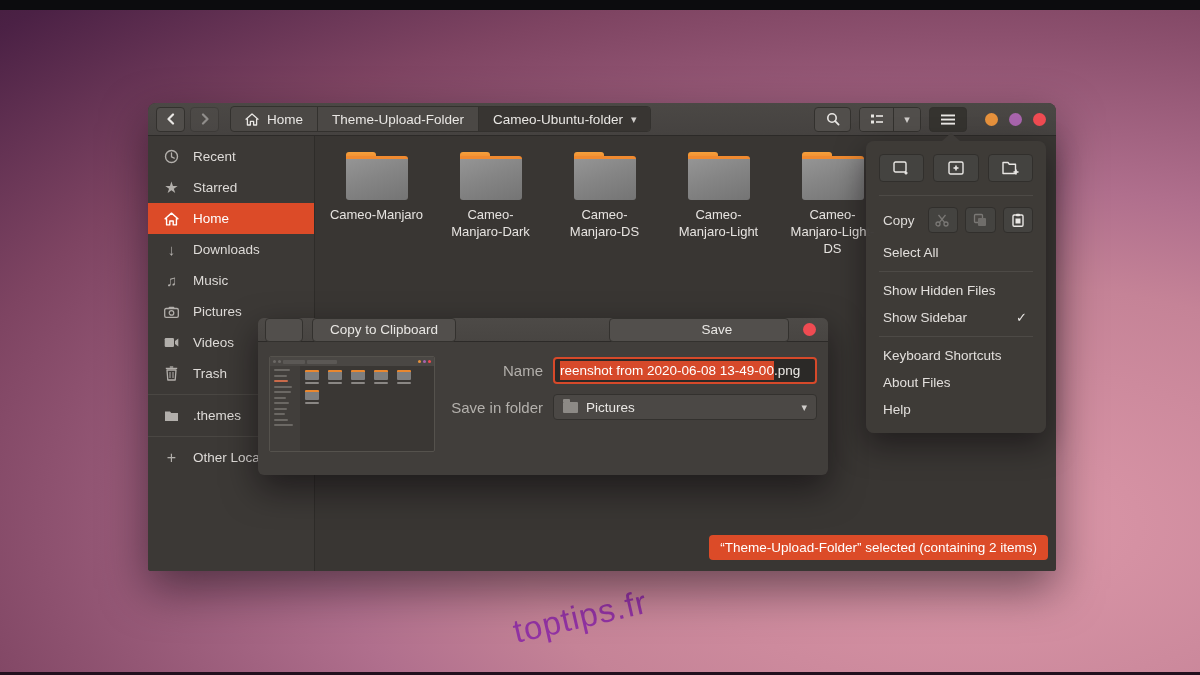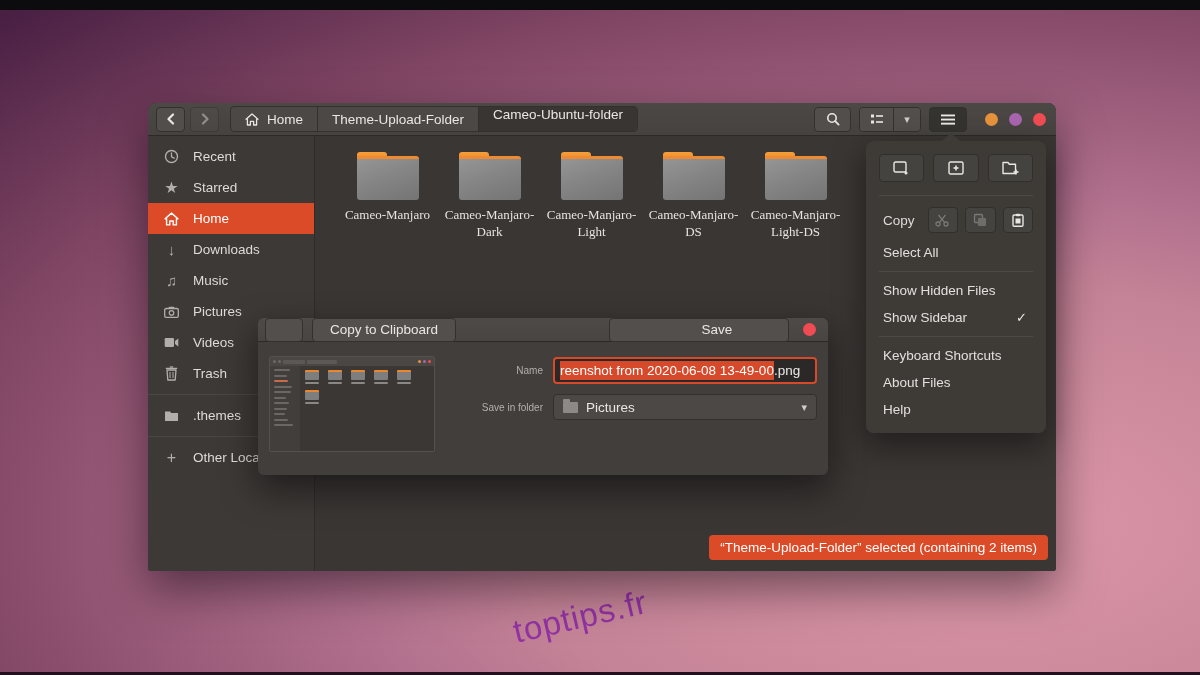--- a/index.html
+++ b/index.html
@@ -25,21 +25,21 @@
   .tbtn { height:25px; background:#514e4b; border:1px solid #33312e; border-radius:4px;
     display:flex; align-items:center; justify-content:center; color:#e9e7e4; cursor:default; }
   .tbtn.nav { width:29px; }
   .tbtn svg { display:block; }
   .dim { opacity:.45; }
 
   .pathbar { display:flex; height:26px; margin-left:6px; border:1px solid #33312e; border-radius:4px;
     background:#4b4845; overflow:hidden; }
   .pathseg { display:flex; align-items:center; gap:8px; padding:0 14px; font-size:13.5px; color:#e9e7e4;
     border-right:1px solid #33312e; }
-  .pathseg:last-child { border-right:none;flex-direction:column; }
+  .pathseg:last-child { border-right:none; }
   .pathseg.active { background:#383532; }
   .caret { font-size:11px; color:#cfccc9; }
 
   .tb-right { margin-left:auto; display:flex; align-items:center; gap:8px; }
   .splitbtn { display:flex; height:25px; border:1px solid #33312e; border-radius:4px; overflow:hidden; }
   .splitbtn > div { background:#514e4b; display:flex; align-items:center; justify-content:center; }
   .splitbtn .half-l { width:34px; border-right:1px solid #33312e; }
   .splitbtn .half-r { width:26px; }
   .tbtn.pressed { background:#35332f; width:38px; }
   .windots { display:flex; gap:11px; margin-left:10px; margin-right:2px; }
@@ -51,21 +51,21 @@
   .sidebar { width:167px; flex:none; background:#3c3936; border-right:1px solid #2e2c29; padding-top:5px; }
   .side-item { height:31px; display:flex; align-items:center; gap:13px; padding-left:15px;
     font-size:13.5px; color:#dedbd8; }
   .side-item .sicon { width:17px; display:flex; justify-content:center; color:#b2afab; font-size:14px; }
   .side-item.selected { background:#dc4b28; color:#ffffff; }
   .side-item.selected .sicon { color:#ffffff; }
   .side-sep { height:1px; background:#4a4743; margin:5px 0; }
 
   
   .content { flex:1; position:relative; background:#393633; }
-  .foldergrid { position:absolute; left:25px; top:16px; display:flex; gap:7px;font-family:Liberation Serif, serif; }
+  .foldergrid { position:absolute; left:14px; top:16px; display:flex; gap:19px; }
   .folder { width:95px; display:flex; flex-direction:column; align-items:center; }
   .folder-icon { width:62px; height:48px; position:relative; }
   .folder-icon .tab { position:absolute; top:0; left:0; width:30px; height:10px;
     background:linear-gradient(#f5a03c,#ee8028); border-radius:3px 3px 0 0; }
   .folder-icon .fbody { position:absolute; top:4px; left:0; right:0; bottom:0;
     background:linear-gradient(160deg,#959595 0%,#858585 45%,#747474 100%);
     border-top:3px solid #f08a30; border-radius:2px 3px 3px 3px; }
   .folder-label { margin-top:7px; font-size:13px; line-height:1.3; color:#e6e3e0; text-align:center;
     word-break:break-word; }
 
@@ -96,21 +96,21 @@
   .thumb-main { flex:1; display:flex; }
   .thumb-side { width:30px; background:#413e3b; padding:3px 4px; display:flex; flex-direction:column; gap:3.5px; }
   .thumb-side i { height:2px; background:#6b6864; border-radius:1px; display:block; }
   .thumb-files { flex:1; padding:4px 5px; display:flex; flex-wrap:wrap; gap:6px 9px; align-content:flex-start; }
   .mini-folder { width:14px; }
   .mini-folder .mf { height:10px; background:#7e7e7e; border-top:2px solid #e8872f; border-radius:1px; }
   .mini-folder .ml { height:2px; margin-top:2px; background:#8a8784; border-radius:1px; }
 
   .dlg-form { flex:1; display:flex; flex-direction:column; gap:10px; padding-top:1px; }
   .form-row { display:flex; align-items:center; gap:10px; }
-  .form-label { width:92px; flex:none; text-align:right; font-size:10px; color:#b3b0ac; }
+  .form-label { width:92px; flex:none; text-align:right; font-size:15px; color:#b3b0ac; }
   .name-input { flex:1; height:27px; background:#2b2927; border:2px solid #d6492a; border-radius:4px;
     display:flex; align-items:center; padding:0 5px; font-size:13.5px; color:#eceae7; overflow:hidden;
     white-space:nowrap; }
   .name-sel { background:#d6492a; color:#ffffff; padding:2px 0; }
   .folder-select { flex:1; height:26px; background:#4b4845; border:1px solid #33312e; border-radius:4px;
     display:flex; align-items:center; gap:8px; padding:0 9px; font-size:13.5px; color:#e9e7e4; }
   .mini-dir { width:15px; height:11px; background:#8d8a86; border-radius:1px; position:relative; }
   .mini-dir::before { content:''; position:absolute; top:-3px; left:0; width:7px; height:3px;
     background:#8d8a86; border-radius:1px 1px 0 0; }
   .folder-select .caret { margin-left:auto; }
@@ -297,28 +297,28 @@
                 <div class="tab"></div>
                 <div class="fbody"></div>
               </div>
             <div class="folder-label">Cameo-Manjaro-Dark</div>
           </div>
           <div class="folder">
             <div class="folder-icon">
                 <div class="tab"></div>
                 <div class="fbody"></div>
               </div>
-            <div class="folder-label">Cameo-Manjaro-Light</div>
+            <div class="folder-label">Cameo-Manjaro-DS</div>
           </div>
           <div class="folder">
             <div class="folder-icon">
                 <div class="tab"></div>
                 <div class="fbody"></div>
               </div>
-            <div class="folder-label">Cameo-Manjaro-DS</div>
+            <div class="folder-label">Cameo-Manjaro-Light</div>
           </div>
           <div class="folder">
             <div class="folder-icon">
                 <div class="tab"></div>
                 <div class="fbody"></div>
               </div>
             <div class="folder-label">Cameo-Manjaro-Light-DS</div>
           </div>
         </div>
         <div class="status-badge">“Theme-Upload-Folder” selected (containing 2 items)</div>

